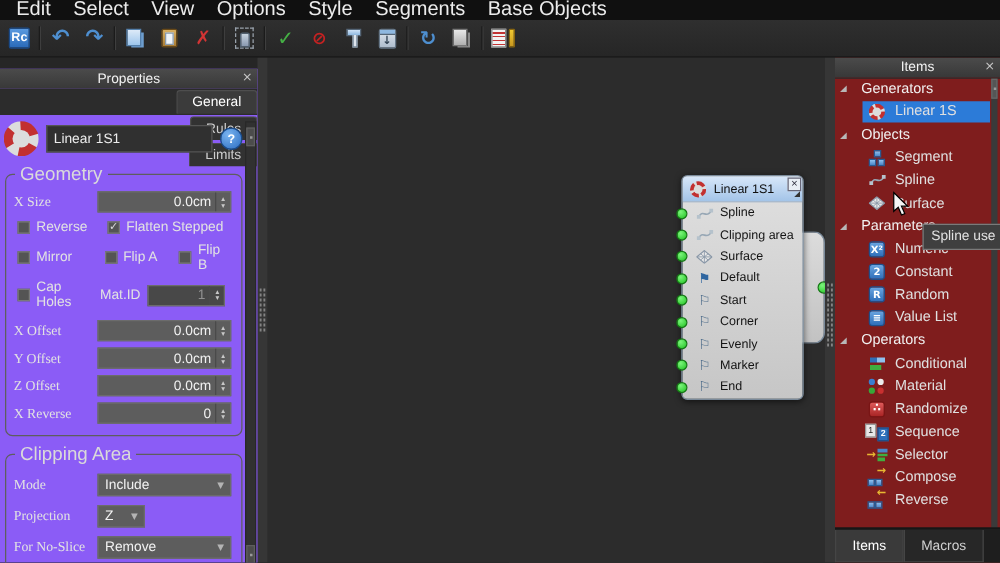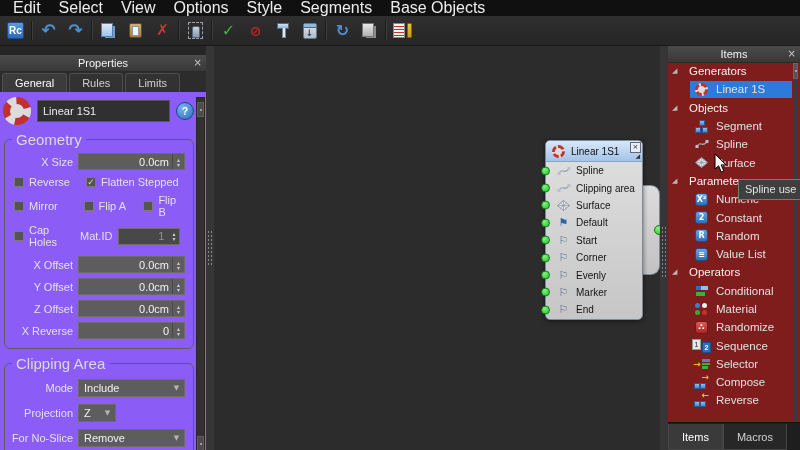--- a/index.html
+++ b/index.html
@@ -44,37 +44,37 @@
   .ic-pencil{width:3px;height:13px;background:linear-gradient(#f0c830,#c89820);border:1px solid #886610;border-radius:1px;margin-left:2px;display:inline-block;}
 
   
   .panel-titlebar{height:16px;background:linear-gradient(#4b4b4b,#383838);border-bottom:1px solid #2a2a2a;
                   display:flex;align-items:center;justify-content:center;position:relative;}
   .panel-title{font-size:11px;color:#f2f2f2;}
   .closex{position:absolute;right:4px;top:1px;font-size:10px;color:#c8c8c8;line-height:13px;font-family:"DejaVu Sans",sans-serif;}
 
   
   .props{position:absolute;left:0;top:55px;width:206px;height:404px;background:#8b5cf6;overflow:hidden;z-index:2;}
-  .ptabs{height:20px;background:#2c2c2c;display:flex;align-items:flex-end;padding-left:2px;gap:2px;}
+  .ptabs{height:20px;background:#2c2c2c;display:flex;align-items:flex-end;padding-left:2px;gap:2px;flex-direction:column;}
   .ptab{font-size:11px;color:#cfcfcf;padding:3px 12px;background:#323232;border:1px solid #4e4e4e;
         border-bottom:none;border-radius:3px 3px 0 0;}
   .ptab.active{background:#3b3b3b;color:#ffffff;}
   .name-row{display:flex;align-items:center;gap:6px;padding:5px 12px 4px 3px;}
   .ic-ring{width:28px;height:28px;border:7px dashed #c23030;border-radius:50%;background:#dcdcdc;
            box-sizing:border-box;display:inline-block;flex:0 0 auto;}
   .ic-ring.small{width:13px;height:13px;border-width:3px;}
   .name-input{flex:1;min-width:0;height:20px;background:#303030;border:1px solid #555;color:#ececec;
               font-size:11px;padding:0 5px;font-family:"Liberation Sans",sans-serif;}
   .help-btn{width:16px;height:16px;border-radius:50%;background:radial-gradient(circle at 35% 30%,#7ab4f0,#2a6cc0);
             color:#fff;font-size:10px;font-weight:bold;display:flex;align-items:center;justify-content:center;
             border:1px solid #1a4a88;flex:0 0 auto;}
   fieldset.grp{border:1px solid #5e5e5e;border-radius:6px;margin:2px 12px 0 4px;padding:0 2px 4px;}
   fieldset.grp legend{font-size:15px;color:#dadada;padding:0 4px;margin-left:5px;}
   .grow{display:grid;grid-template-columns:62px 1fr;gap:5px;align-items:center;margin:5px 6px 5px 4px;}
-  .glabel{font-size:11px;color:#e2e2e2;text-align:right;white-space:nowrap;}
+  .glabel{font-size:11px;color:#e2e2e2;text-align:left;white-space:nowrap;font-family:Liberation Serif, serif;}
   .fld{height:17px;background:#5d5d5d;border:1px solid #6c6c6c;display:flex;align-items:center;
        font-size:11px;color:#f2f2f2;box-sizing:border-box;}
   .fld .val{flex:1;text-align:right;padding-right:3px;white-space:nowrap;overflow:hidden;}
   .fld.disabled{background:#484848;color:#909090;}
   .spin{width:11px;display:flex;flex-direction:column;align-items:center;justify-content:center;
         border-left:1px solid #4a4a4a;align-self:stretch;}
   .spin i{font-style:normal;font-size:6px;line-height:5px;color:#c8c8c8;font-family:"DejaVu Sans",sans-serif;}
   .dd{height:18px;background:#5d5d5d;border:1px solid #6c6c6c;display:flex;align-items:center;
       font-size:11px;color:#f2f2f2;box-sizing:border-box;padding-left:5px;}
   .dd .arrow{margin-left:auto;width:15px;text-align:center;font-size:7px;color:#b4b4b4;font-family:"DejaVu Sans",sans-serif;}

